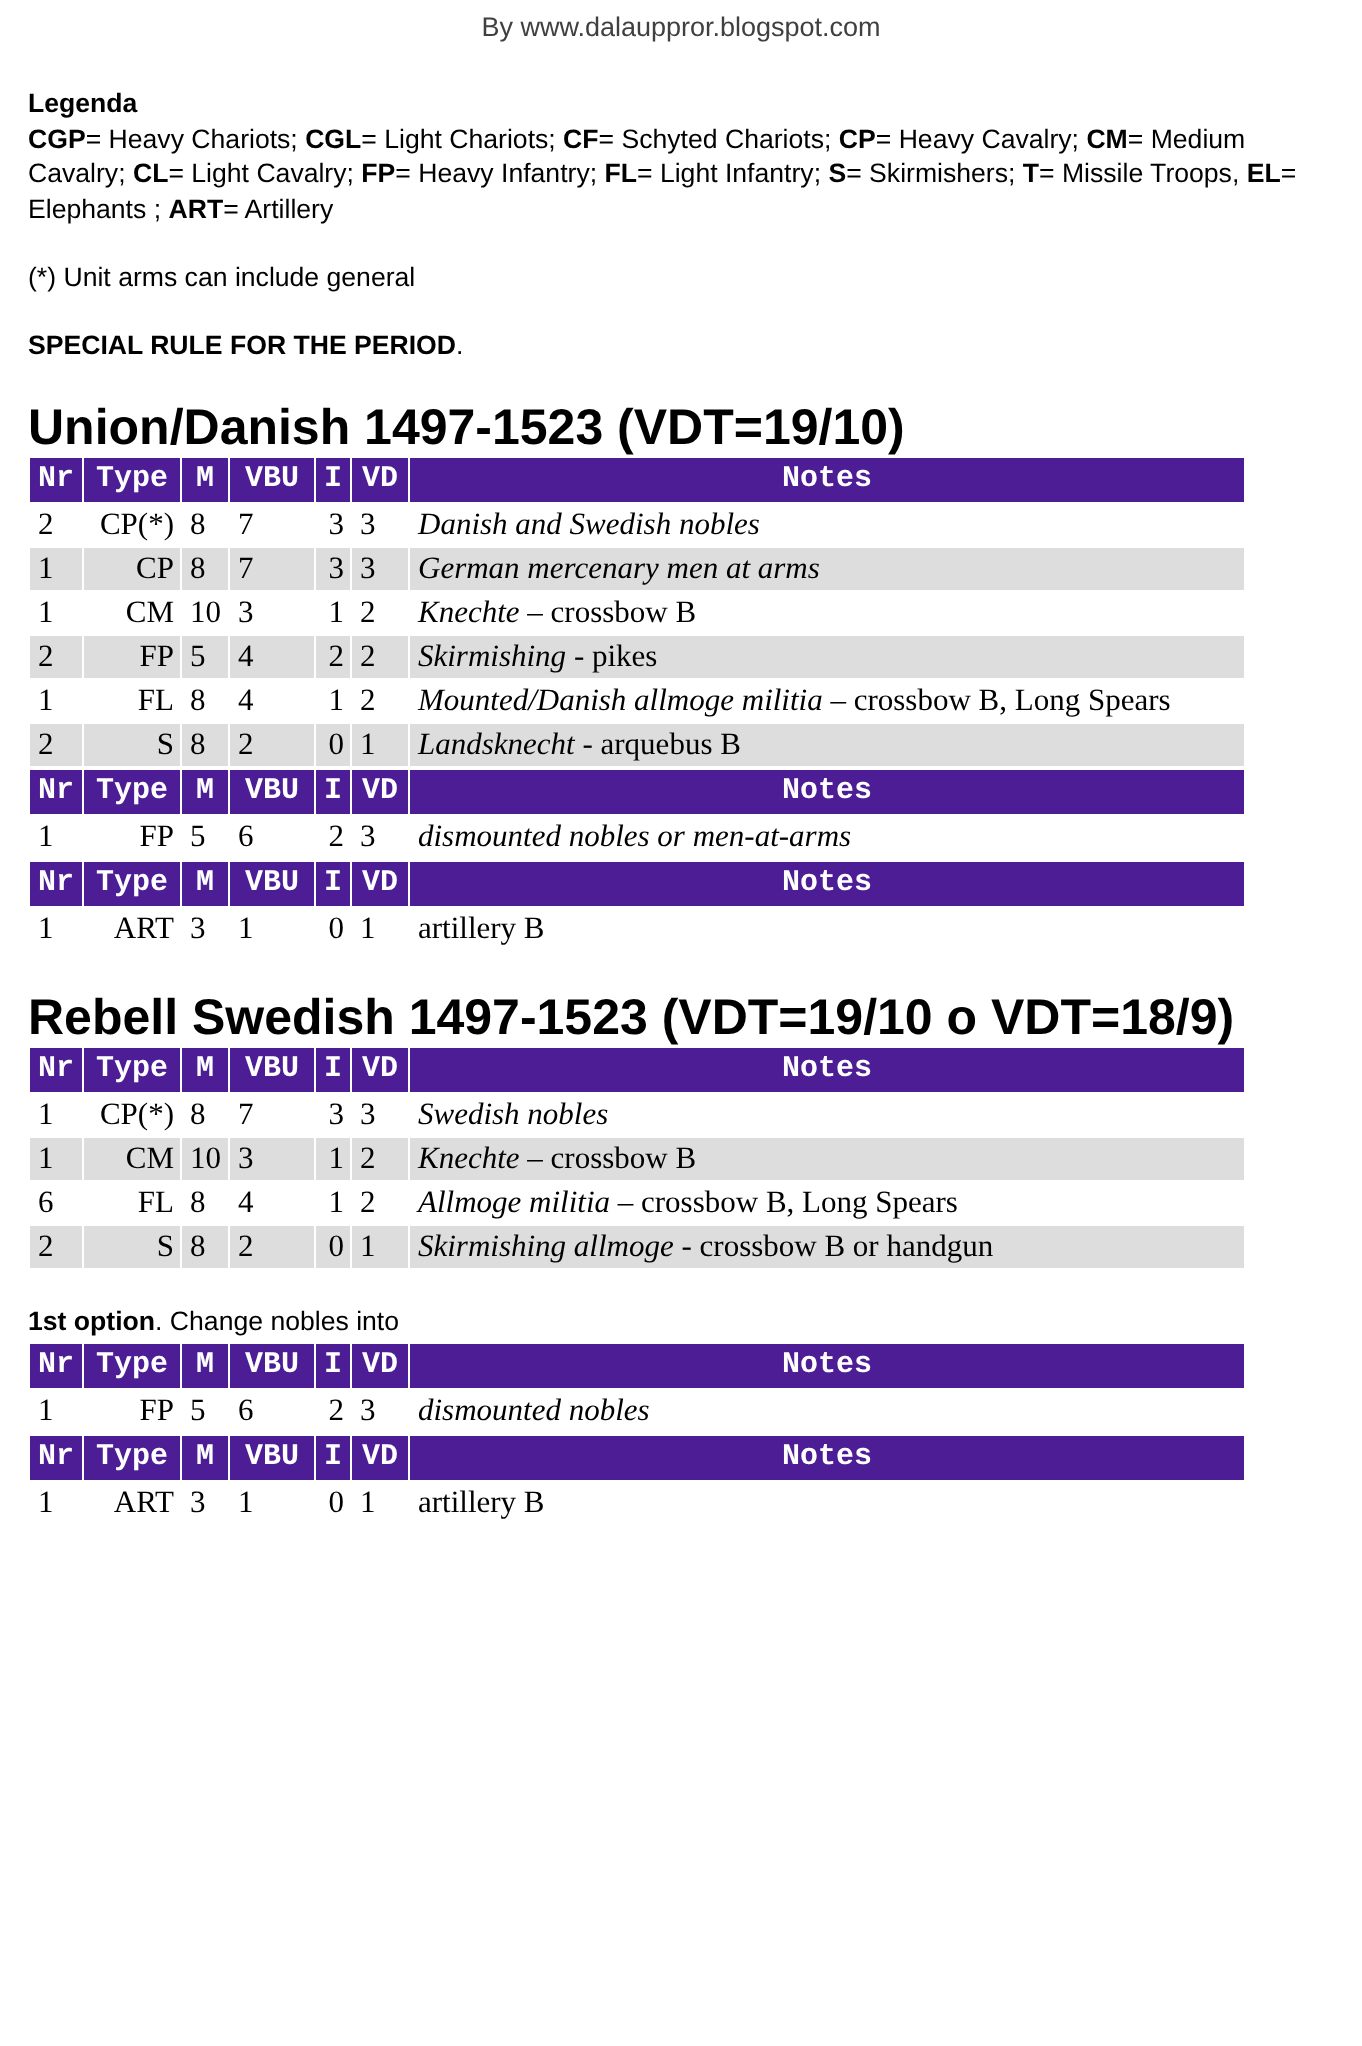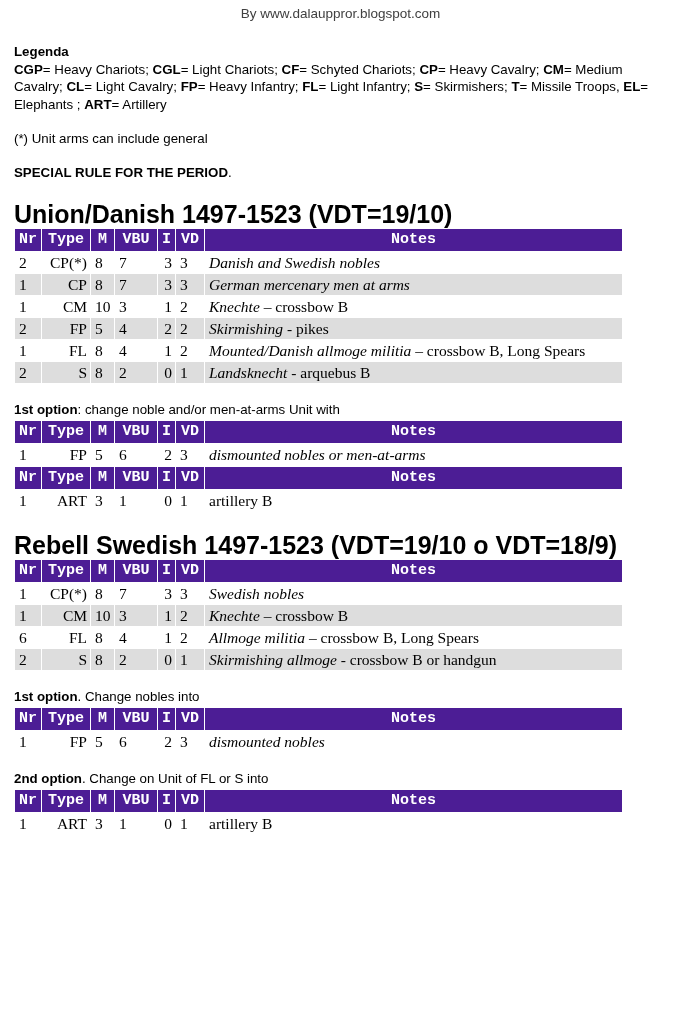--- a/index.html
+++ b/index.html
@@ -212,21 +212,20 @@
             <td class="c-nr">2</td>
             <td class="c-type">S</td>
             <td class="c-m">8</td>
             <td class="c-vbu">2</td>
             <td class="c-i">0</td>
             <td class="c-vd">1</td>
             <td class="c-notes"><i>Landsknecht</i><span class="notes-rest"> - arquebus B</span></td>
           </tr>
         </tbody>
       </table>
-      <div class="option-title"><b>1st option</b><span>: change noble and/or men-at-arms Unit with</span></div>
       <table class="unit-table">
         <thead>
           <tr>
             <th class="th-nr">Nr</th>
             <th class="th-type">Type</th>
             <th class="th-m">M</th>
             <th class="th-vbu">VBU</th>
             <th class="th-i">I</th>
             <th class="th-vd">VD</th>
             <th class="th-notes">Notes</th>
@@ -338,21 +337,20 @@
             <td class="c-nr">1</td>
             <td class="c-type">FP</td>
             <td class="c-m">5</td>
             <td class="c-vbu">6</td>
             <td class="c-i">2</td>
             <td class="c-vd">3</td>
             <td class="c-notes"><i>dismounted nobles</i></td>
           </tr>
         </tbody>
       </table>
-      <div class="option-title"><b>2nd option</b><span>. Change on Unit of FL or S into</span></div>
       <table class="unit-table">
         <thead>
           <tr>
             <th class="th-nr">Nr</th>
             <th class="th-type">Type</th>
             <th class="th-m">M</th>
             <th class="th-vbu">VBU</th>
             <th class="th-i">I</th>
             <th class="th-vd">VD</th>
             <th class="th-notes">Notes</th>

